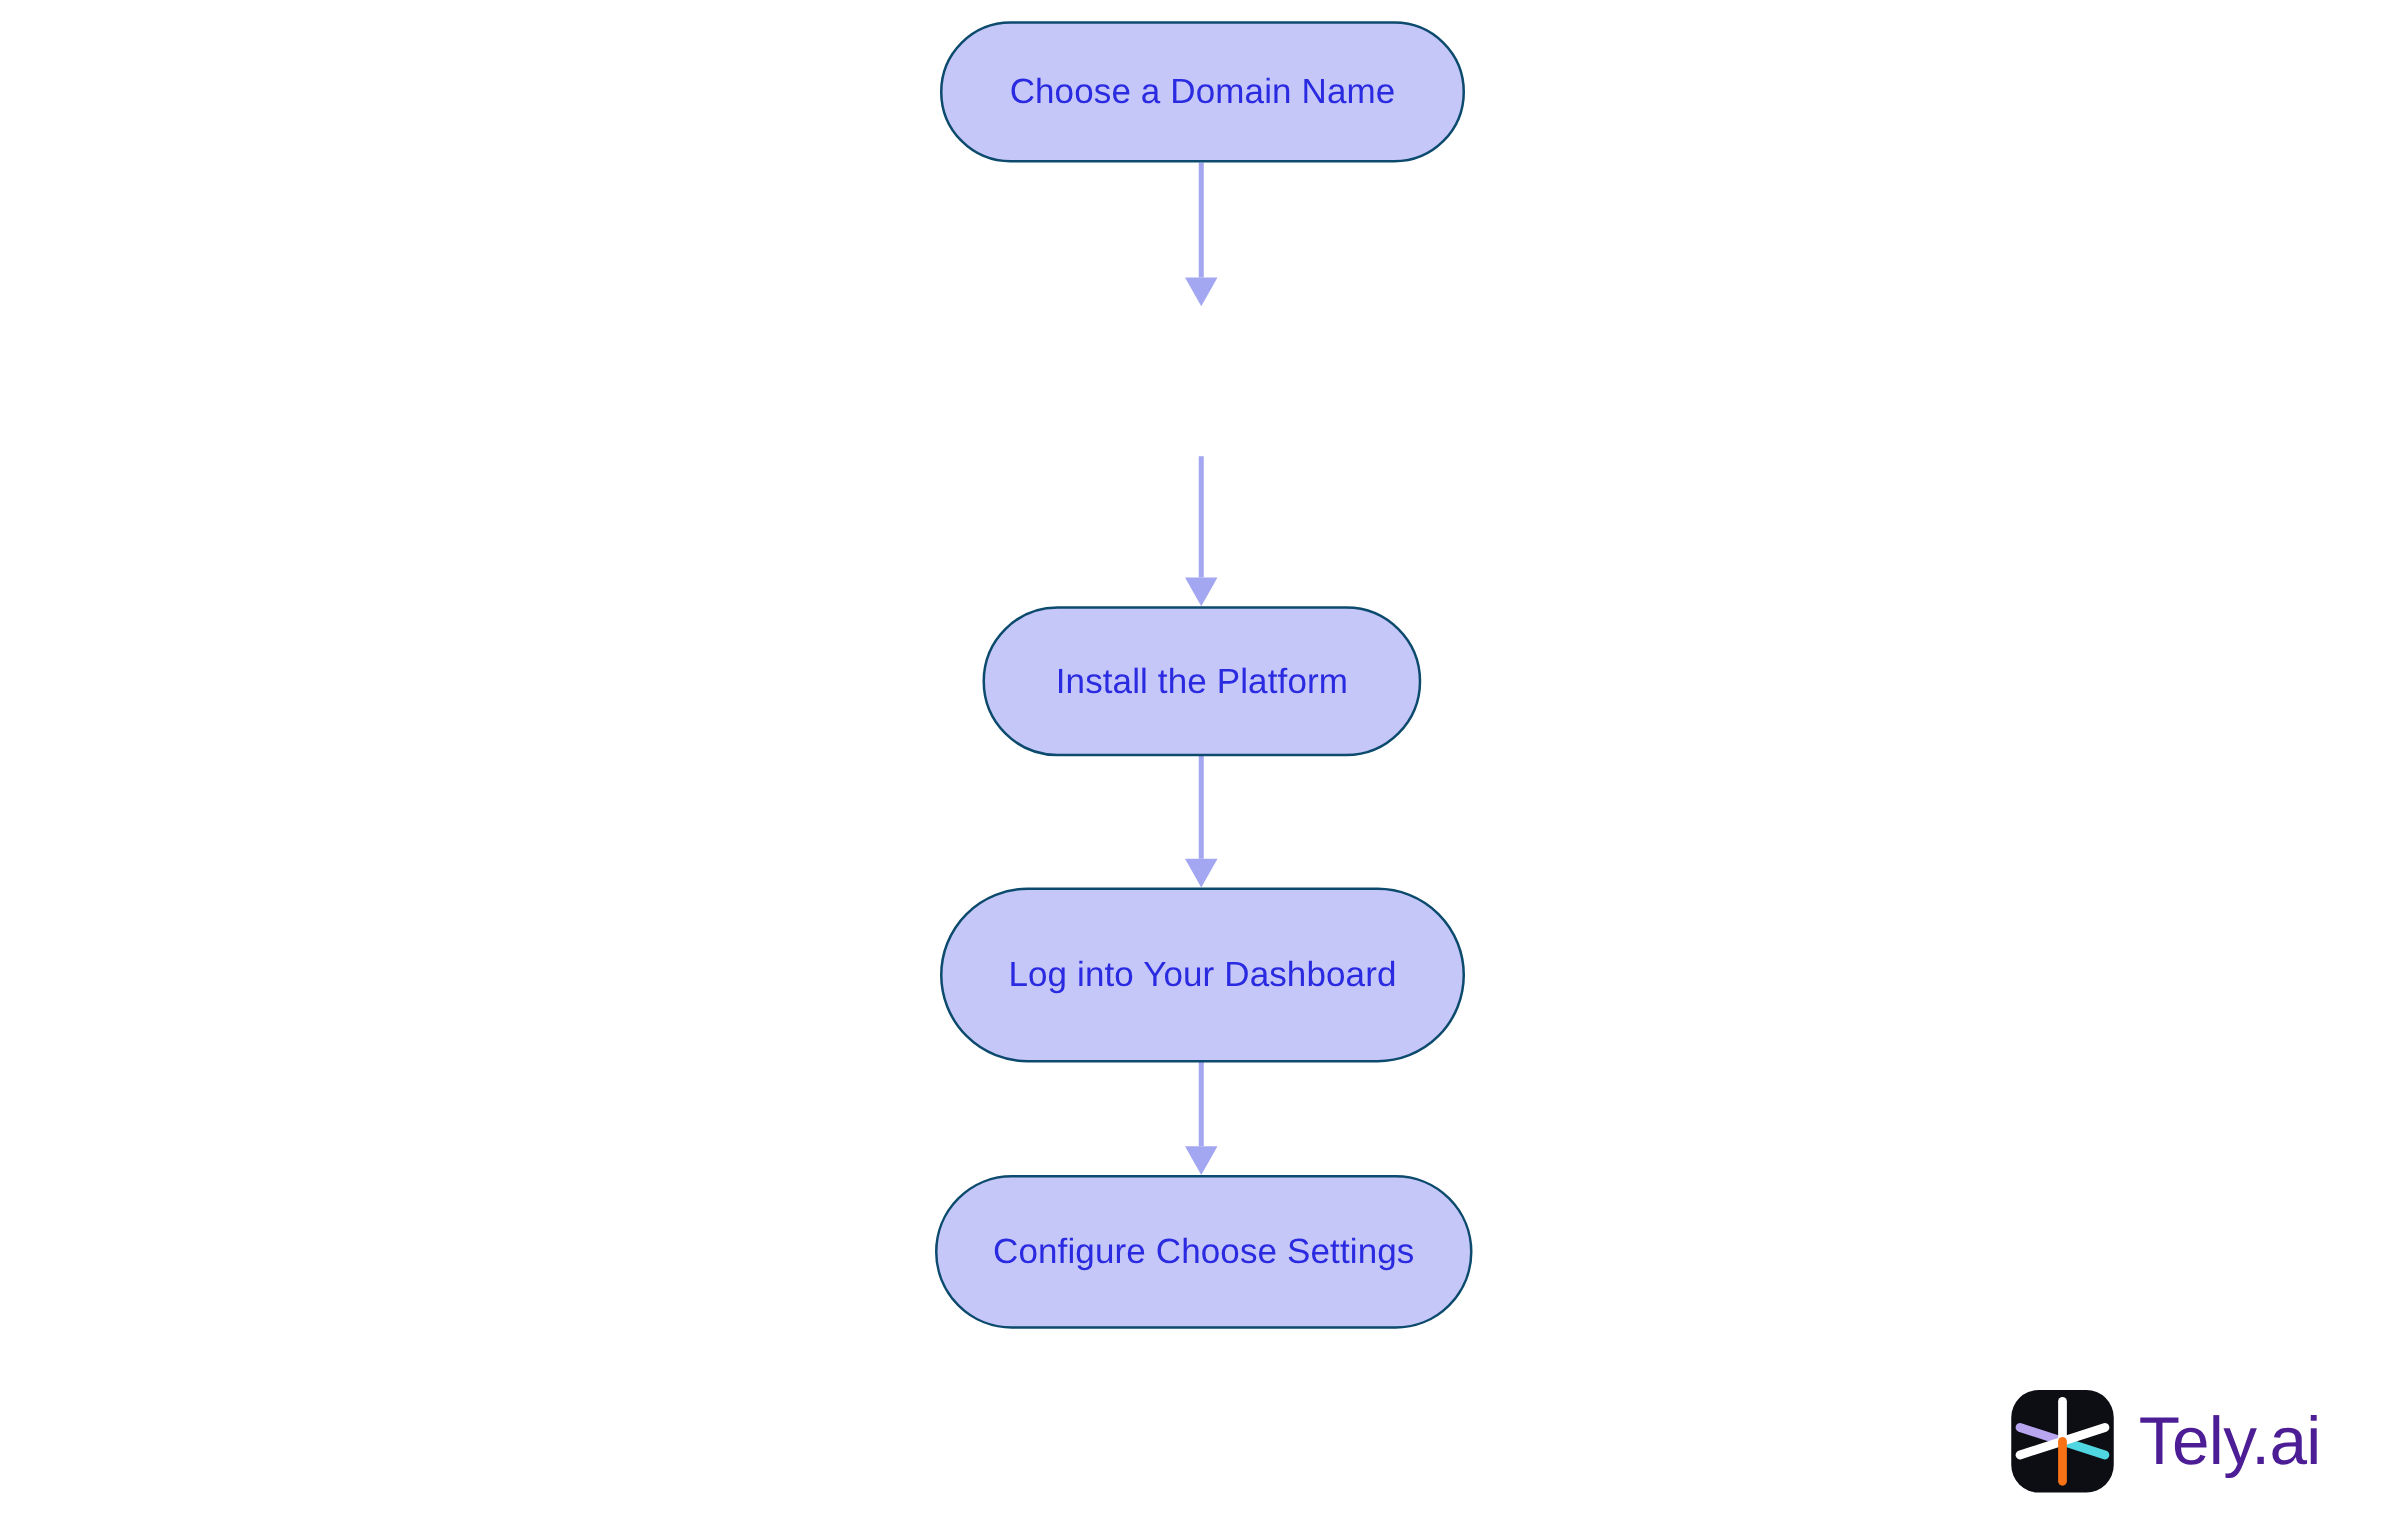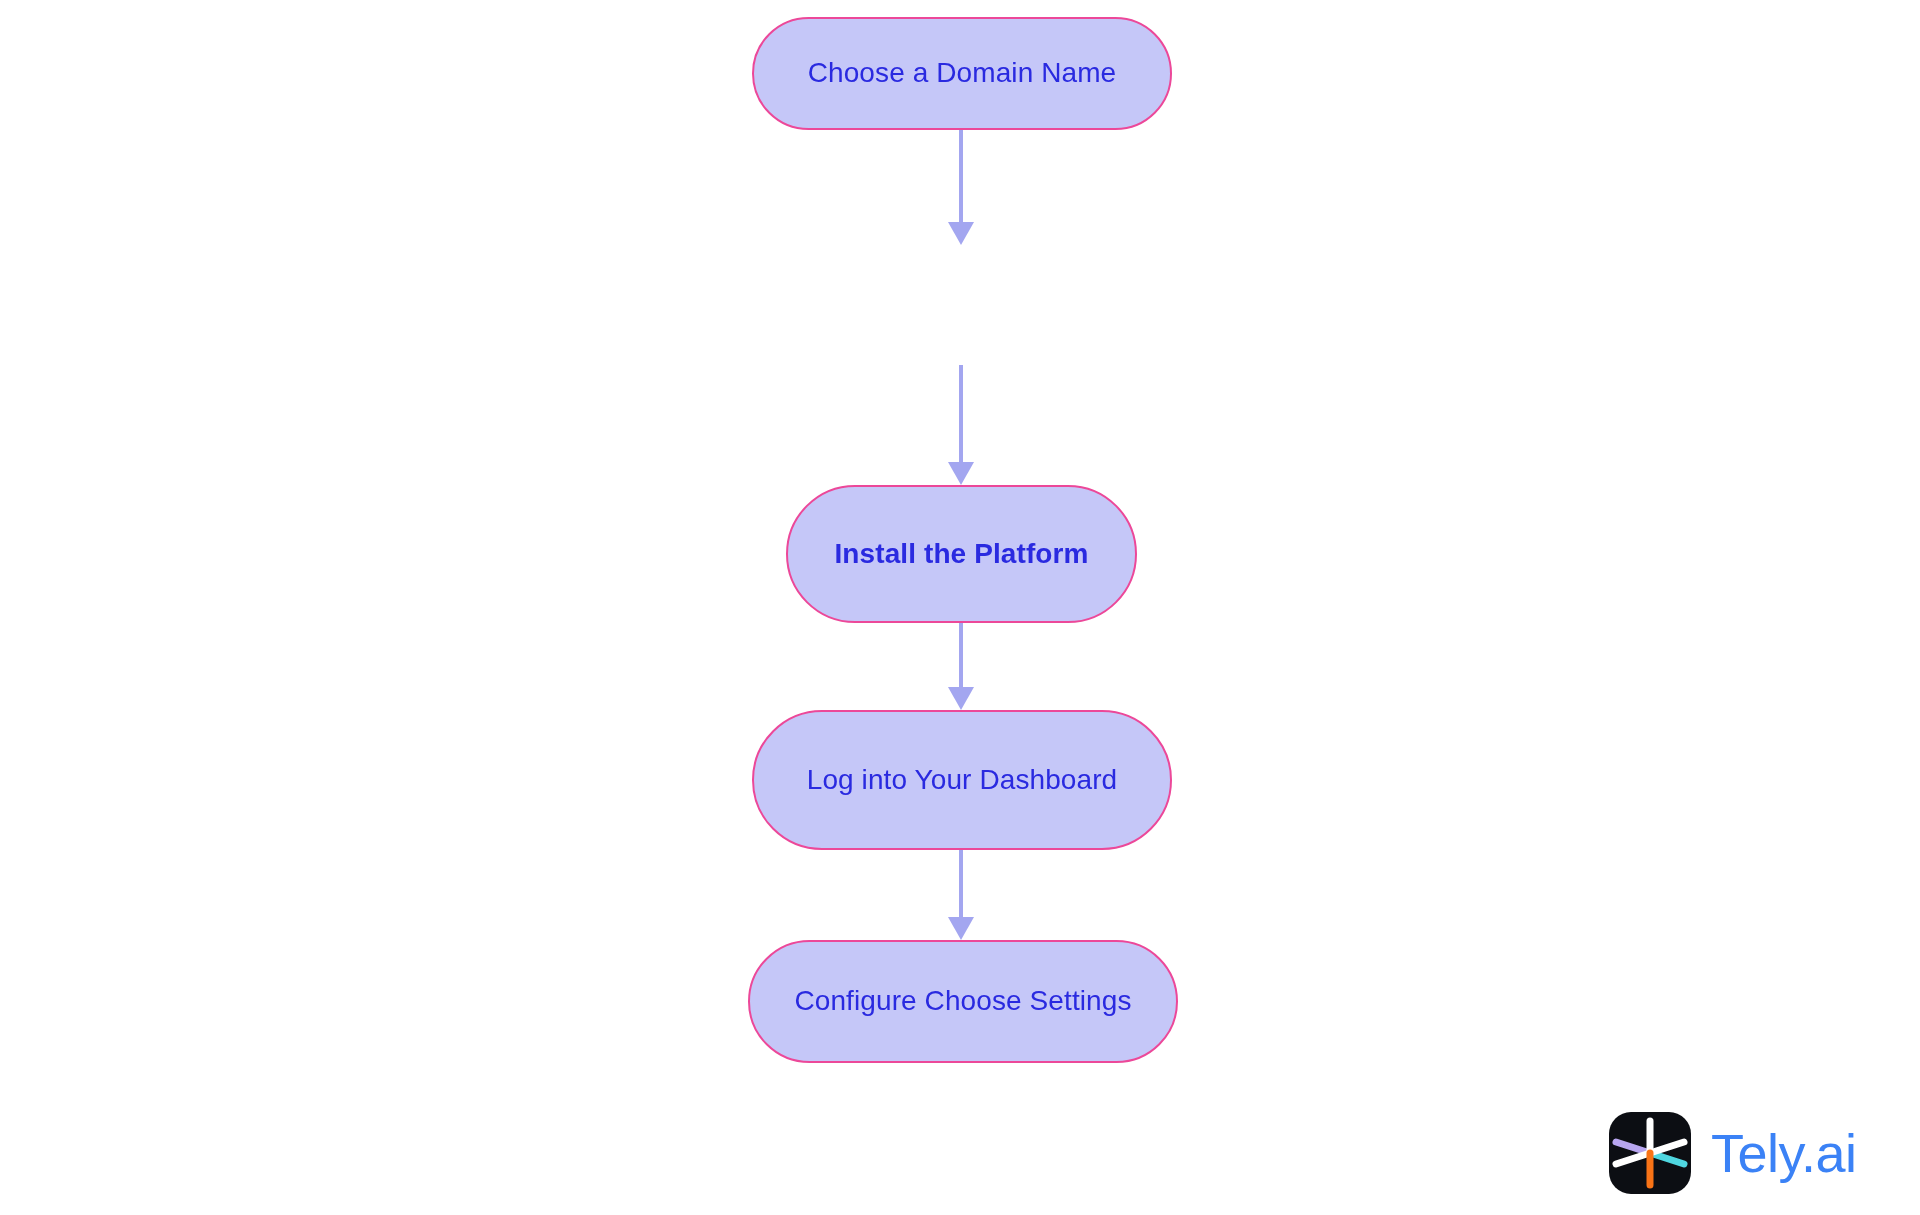--- a/index.html
+++ b/index.html
@@ -22,21 +22,21 @@
     inset: 0;
     width: 1920px;
     height: 1215px;
   }
 
   
   .node {
     position: absolute;
     box-sizing: border-box;
     background: #c5c7f8;
-    border: 2px solid #ec4899;
+    border: 2px solid #0c4a6e;
     border-radius: 999px;
     display: flex;
     align-items: center;
     justify-content: center;
     text-align: center;
     color: #2a2ae0;
     font-size: 28px;
     font-weight: 400;
     letter-spacing: 0.1px;
     line-height: 1.15;
@@ -45,21 +45,21 @@
   }
 
   .node-label {
     color: #2a2ae0;
     pointer-events: none;
   }
 
   
   .node-1 { left: 752px; top: 17px;   width: 420px; height: 113px; }
   .node-2 { left: 743px; top: 245px;  width: 436px; height: 120px; }
-  .node-3 { left: 786px; top: 485px;  width: 351px; height: 138px; font-weight: bold; }
+  .node-3 { left: 786px; top: 485px;  width: 351px; height: 120px; }
   .node-4 { left: 752px; top: 710px;  width: 420px; height: 140px; }
   .node-5 { left: 748px; top: 940px;  width: 430px; height: 123px; }
 
   
   .connector {
     position: absolute;
     left: 959px;
     width: 4px;
     background: #a3a6f0;
   }
@@ -99,21 +99,21 @@
     border-radius: 22px;
     background: #0c0e13;
     position: relative;
     flex: 0 0 auto;
     overflow: hidden;
   }
   .brand-mark svg { display: block; }
   .brand-word {
     font-size: 54px;
     font-weight: 400;
-    color: #3b82f6;
+    color: #4c1d95;
     letter-spacing: -0.5px;
     line-height: 1;
     font-family: "Liberation Sans", "DejaVu Sans", sans-serif;
   }
 </style>
 </head>
 <body>
 
 <div id="flow-canvas">
 

